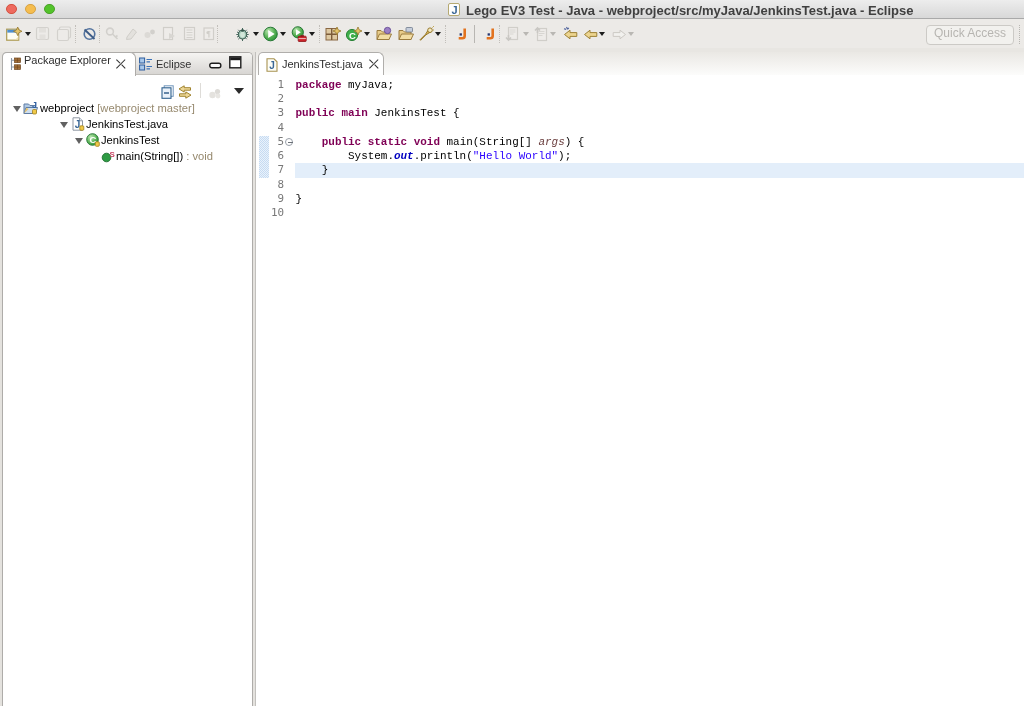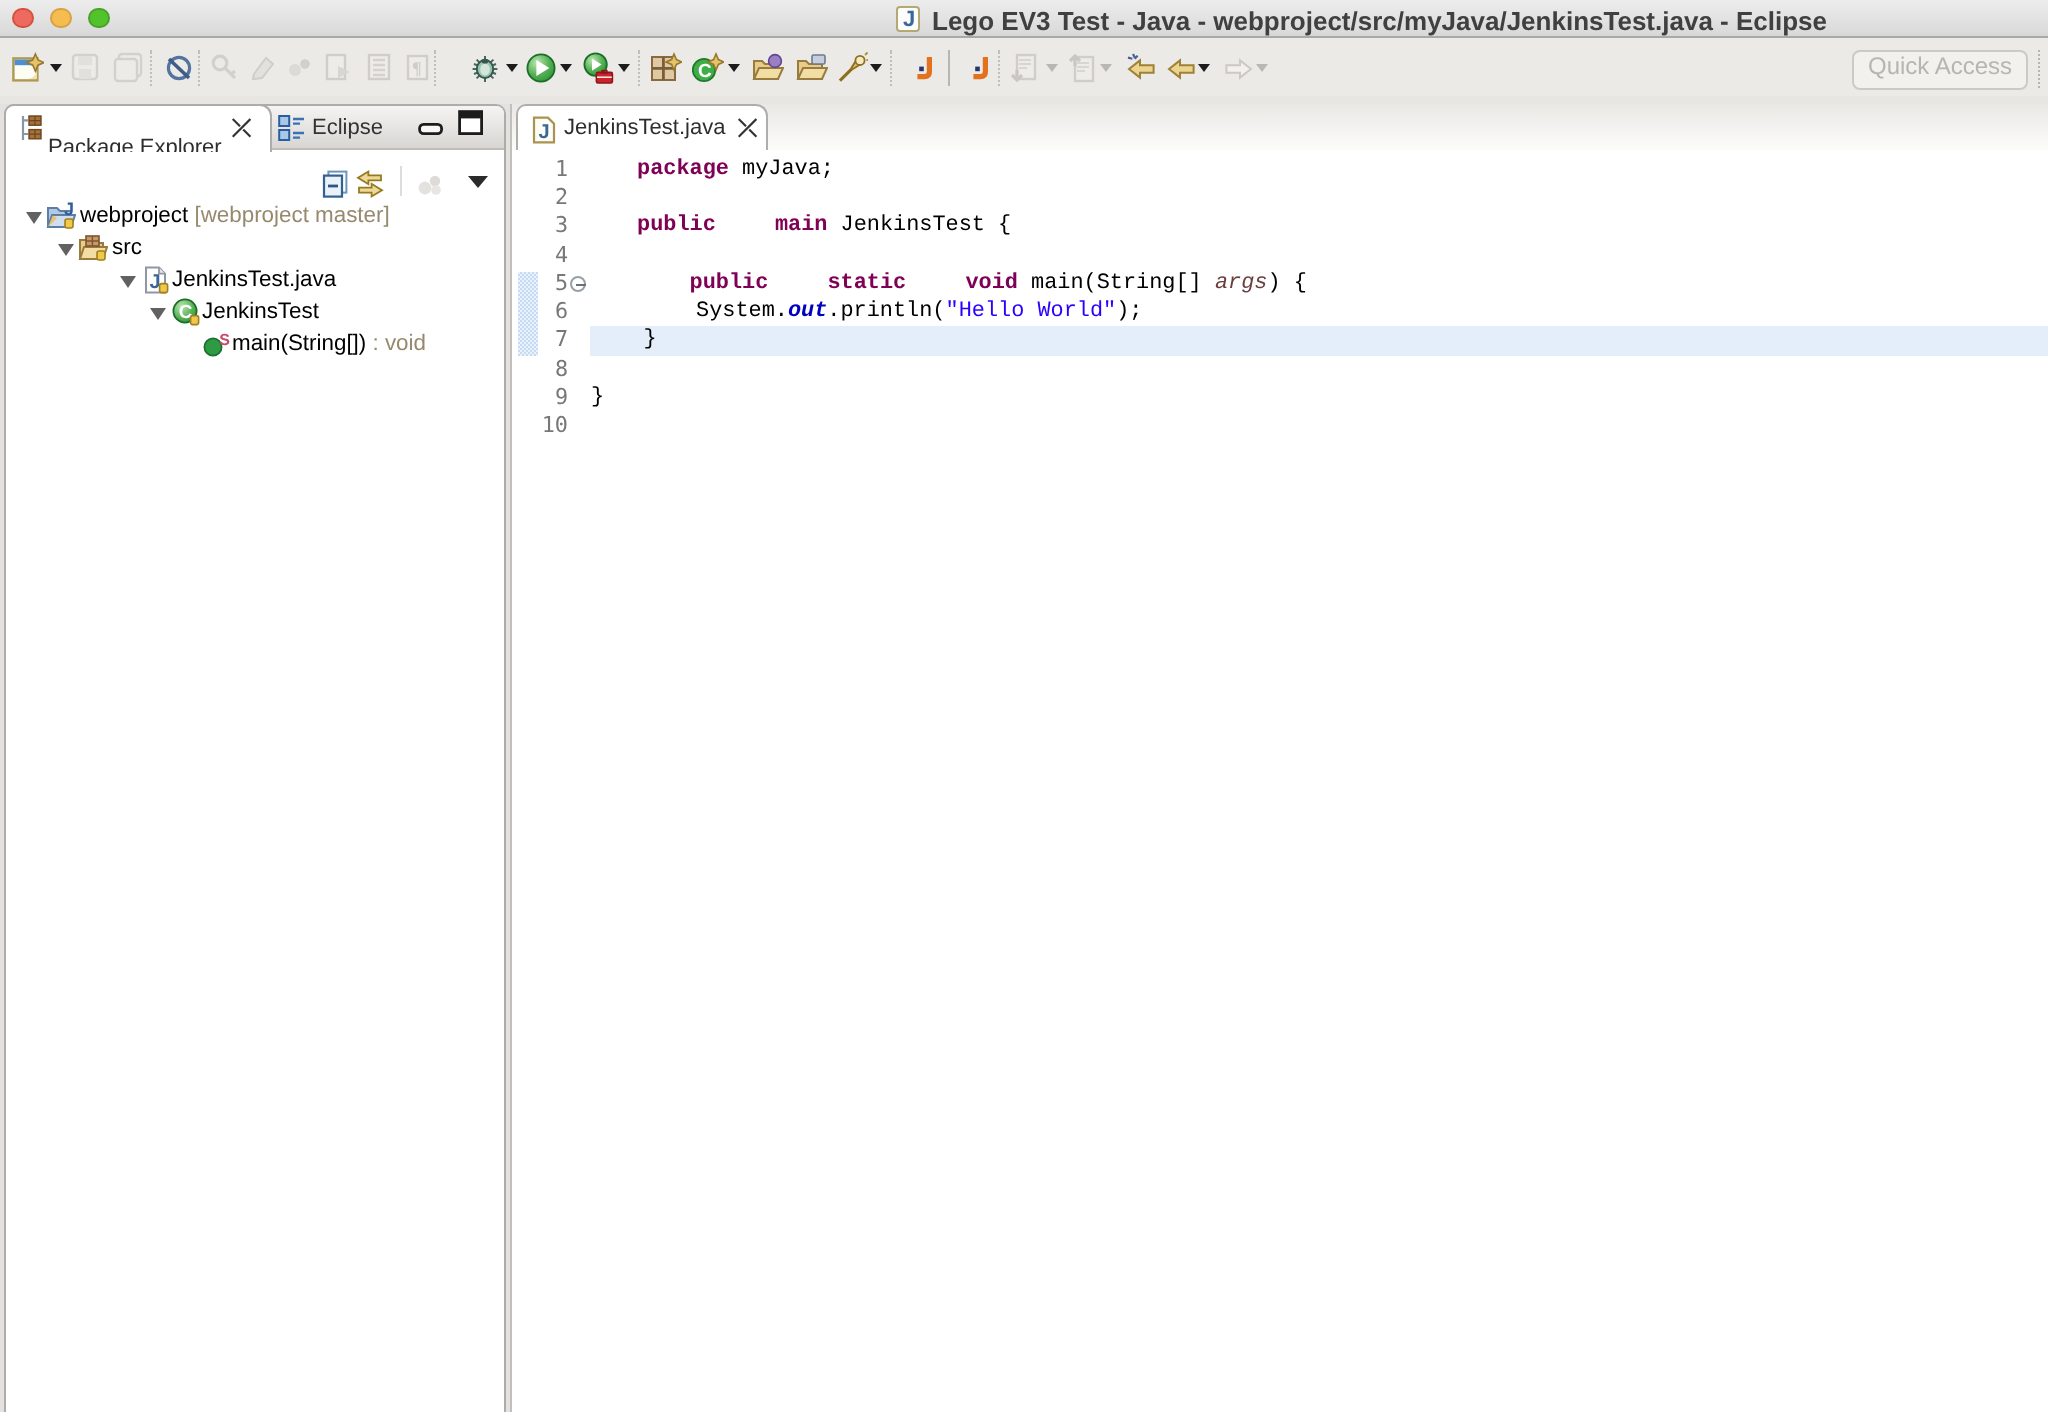--- a/index.html
+++ b/index.html
@@ -32,21 +32,21 @@
 #persp-sep { position:absolute; left:1019px; top:6px; width:1px; height:19px; border-left:1px dotted #b8b6b2; }
 
 
 #leftpanel { position:absolute; left:2px; top:52px; width:251px; height:654px;
   background:#ffffff; border:1px solid #aeaca9; border-bottom:none; border-radius:5px 5px 0 0; }
 #lp-tabrow { position:absolute; left:0; top:0; width:249px; height:22px;
   background:linear-gradient(#f5f4f2,#d8d6d3); border-bottom:1px solid #c0beba; border-radius:4px 4px 0 0; }
 #lp-tab-active { position:absolute; left:-1px; top:-1px; width:134px; height:24px; background:#ffffff;
   border:1px solid #aeaca9; border-bottom:none; border-radius:5px 6px 0 0; }
 .tabtext { font-size:11px; color:#2e2e2e; white-space:nowrap; }
-#lp-tab-active .tabtext { position:absolute; left:21px; top:15px; }
+#lp-tab-active .tabtext { position:absolute; left:21px; top:1px; }
 .closex { font-size:12px; font-weight:bold; color:#333; }
 #lp-tab-active .closex { position:absolute; left:113px; top:3.5px; }
 #lp-outline-icon { position:absolute; left:136px; top:4px; }
 #lp-outline-text { position:absolute; left:153px; top:4.5px; font-size:11px; color:#333; }
 #lp-min { position:absolute; left:206px; top:3px; }
 #lp-max { position:absolute; left:226px; top:2px; }
 #lp-toolbar { position:absolute; left:0; top:23px; width:249px; height:25px; background:#fff; }
 
 
 #tree { position:absolute; left:0; top:47px; width:249px; font-size:11.2px; color:#000; }
@@ -72,21 +72,21 @@
   background:repeating-conic-gradient(#c6dbf2 0% 25%, #eaf2fb 0% 50%); background-size:2px 2px; }
 #linenums { position:absolute; left:5px; top:3px; width:23px; text-align:right;
   font-family:"Liberation Mono", monospace; font-size:10.9px; line-height:14.24px; color:#787878; }
 #foldmark { position:absolute; left:29px; top:62.5px; width:8px; height:8px; border:1px solid #999fa8;
   border-radius:50%; background:#fff; }
 #foldmark::after { content:""; position:absolute; left:1.5px; top:3px; width:5px; height:1px; background:#6b7077; }
 #curline { position:absolute; left:39px; top:88.4px; width:729px; height:14.24px; background:#e3eefa; }
 #code { position:absolute; left:39.5px; top:3px; font-family:"Liberation Mono", monospace;
   font-size:10.95px; line-height:14.24px; color:#000; }
 #code pre { font-family:inherit; }
-.kw { color:#7f0055; font-weight:bold;margin-left:23px; }
+.kw { color:#7f0055; font-weight:bold; }
 .st { color:#2a00ff; }
 .fld { color:#0000c0; font-weight:bold; font-style:italic; }
 .lv { color:#6a3e3e;font-style:italic; }
 </style>
 </head>
 <body>
 
 <div id="titlebar">
   <div class="tl" id="tl-r"></div>
     <div class="tl" id="tl-y"></div>
@@ -290,31 +290,20 @@
         <span class="ticon" style="left:20px" id="i-jprj"><svg width="15" height="14">
       <path d="M1 12.5 V3 H5.5 L7 4.5 H12.5 V12.5 Z" fill="#b0c9e4" stroke="#5f7ca3" stroke-width="1"></path>
       <path d="M1 12.5 L3 6.5 H14.5 L12.5 12.5 Z" fill="#cfdff0" stroke="#5f7ca3" stroke-width="1"></path>
       <path d="M1.2 12.3 L5.5 8 L3.4 6.8 L1 12.5 Z" fill="#e7c267"></path>
       <text x="9" y="6.5" font-size="9" font-weight="bold" fill="#2f5fa0" font-family="Liberation Sans">J</text>
       <rect x="9.5" y="8.5" width="4" height="4.5" rx="1" fill="#f0c948" stroke="#a08020" stroke-width="0.8"></rect>
     </svg></span>
         <span class="tlabel" style="left:37px">webproject <span class="dec">[webproject master]</span></span>
       </div>
     <div class="trow">
-        <span class="tarr" style="left:26px"></span>
-        <span class="ticon" style="left:36px" id="i-src"><svg width="15" height="14">
-      <path d="M1 12.5 V3 H5.5 L7 4.5 H12.5 V12.5 Z" fill="#e8cc8a" stroke="#9a7b3e" stroke-width="1"></path>
-      <path d="M1 12.5 L3 6.5 H14.5 L12.5 12.5 Z" fill="#f2dda4" stroke="#9a7b3e" stroke-width="1"></path>
-      <rect x="4" y="1" width="6.5" height="5" fill="#c89868" stroke="#7c5530" stroke-width="0.8"></rect>
-      <path d="M7.2 1 v5 M4 3.5 h6.5" stroke="#7c5530" stroke-width="0.7"></path>
-      <rect x="9.5" y="8.5" width="4" height="4.5" rx="1" fill="#f0c948" stroke="#a08020" stroke-width="0.8"></rect>
-    </svg></span>
-        <span class="tlabel" style="left:53px">src</span>
-      </div>
-    <div class="trow">
         <span class="tarr" style="left:57px"></span>
         <span class="ticon" style="left:68px" id="i-file"><svg width="15" height="14">
       <path d="M2 0.8 H8.5 L11.5 3.8 V13.2 H2 Z" fill="#ffffff" stroke="#8f97a3" stroke-width="1"></path>
       <path d="M8.5 0.8 V3.8 H11.5" fill="#dce4ee" stroke="#8f97a3" stroke-width="0.9"></path>
       <text x="3.8" y="11" font-size="10" font-weight="bold" fill="#3a6796" font-family="Liberation Sans">J</text>
       <rect x="8.8" y="8.8" width="4" height="4.5" rx="1" fill="#f0c948" stroke="#a08020" stroke-width="0.8"></rect>
     </svg></span>
         <span class="tlabel" style="left:83px">JenkinsTest.java</span>
       </div>
     <div class="trow">

